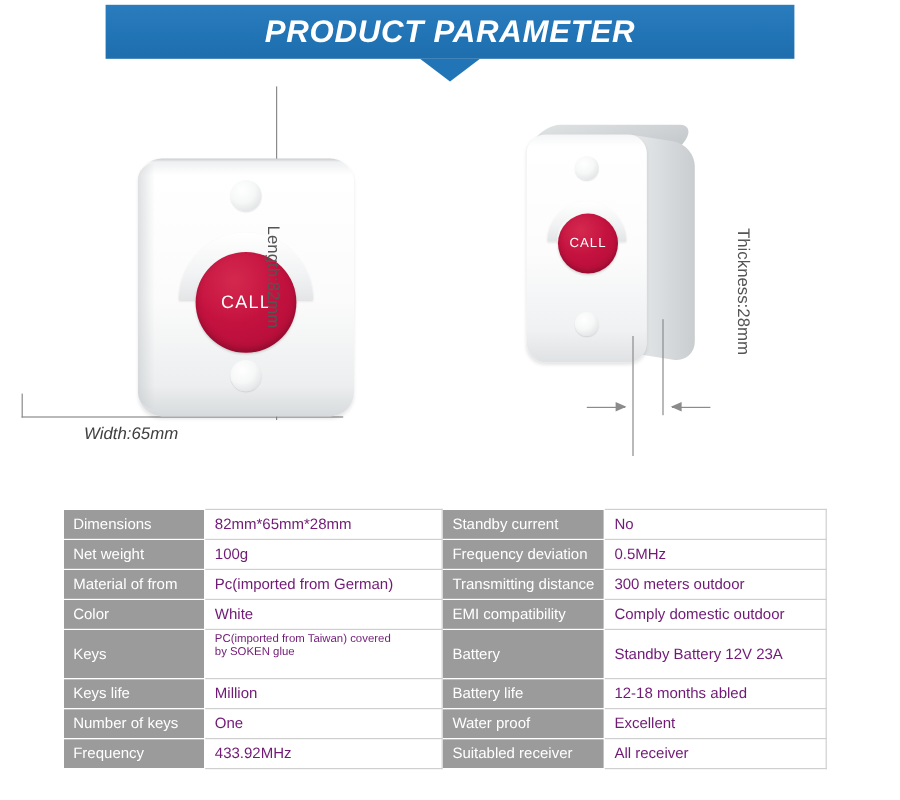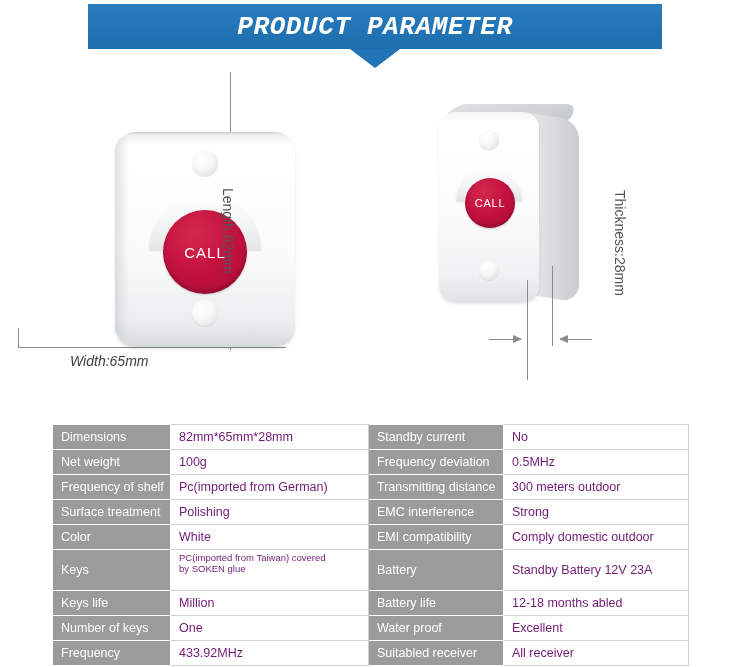--- a/index.html
+++ b/index.html
@@ -33,21 +33,21 @@
     left: 0; top: 0;
     width: 100%; height: 45px;
     display: flex;
     align-items: center;
     justify-content: center;
     color: #ffffff;
     font-size: 26px;
     font-weight: bold;
     font-style: italic;
     letter-spacing: 0.6px;
-    font-family: Liberation Mono, monospace;
+    font-family: Liberation Sans, sans-serif;
     white-space: nowrap;
   }
   .banner-notch {
     position: absolute;
     left: 350px; top: 49px;
     width: 0; height: 0;
     border-left: 25px solid transparent;
     border-right: 25px solid transparent;
     border-top: 19px solid #2174b5;
   }
@@ -372,30 +372,24 @@
       <td class="k">Standby current</td>
       <td class="v">No</td>
     </tr>
     <tr>
       <td class="k">Net weight</td>
       <td class="v">100g</td>
       <td class="k">Frequency deviation</td>
       <td class="v">0.5MHz</td>
     </tr>
     <tr>
-      <td class="k">Frequency of shelf</td>
+      <td class="k">Material of from</td>
       <td class="v">Pc(imported from German)</td>
       <td class="k">Transmitting distance</td>
       <td class="v">300 meters outdoor</td>
-    </tr>
-    <tr>
-      <td class="k">Surface treatment</td>
-      <td class="v">Polishing</td>
-      <td class="k">EMC interference</td>
-      <td class="v">Strong</td>
     </tr>
     <tr>
       <td class="k">Color</td>
       <td class="v">White</td>
       <td class="k">EMI compatibility</td>
       <td class="v">Comply domestic outdoor</td>
     </tr>
     <tr>
       <td class="k">Keys</td>
       <td class="v small">

